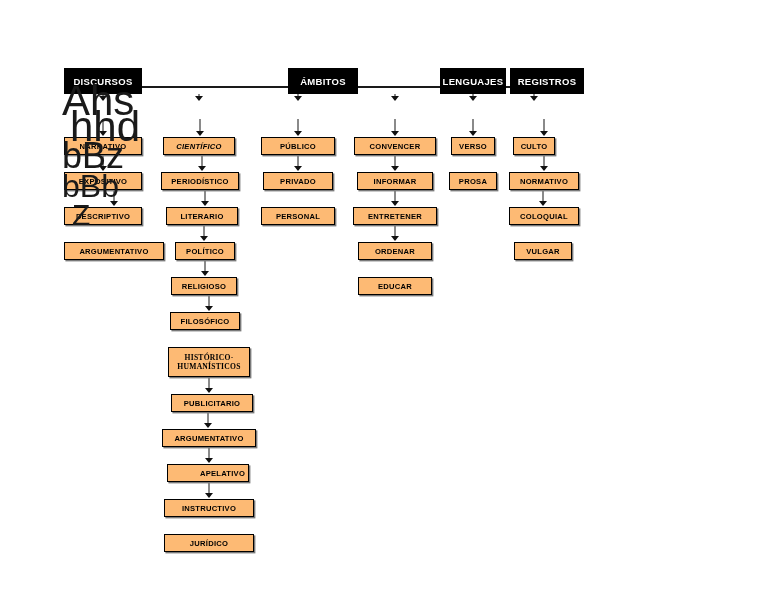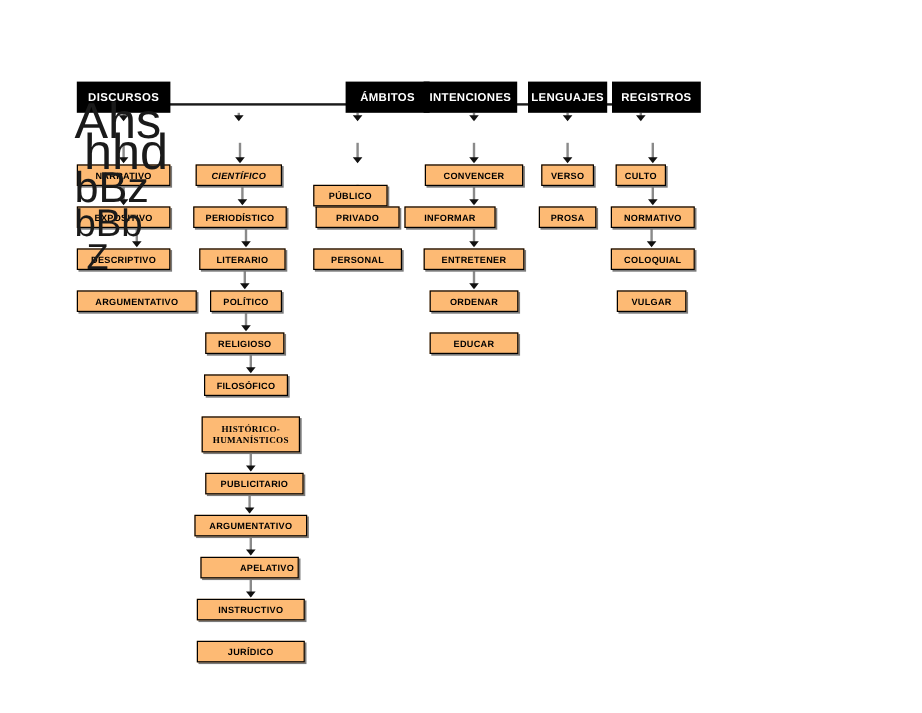--- a/index.html
+++ b/index.html
@@ -135,30 +135,29 @@
     <div class="arrow" style="left: 208.2px; top: 376px; height: 16px;"></div>
     <div class="node" style="left: 162px; width: 94px; top: 393px; height: 18px; white-space: nowrap;">ARGUMENTATIVO</div>
     <div class="arrow" style="left: 207.2px; top: 411px; height: 16px;"></div>
     <div class="node" style="left: 167px; width: 82px; top: 428px; height: 18px; white-space: nowrap; padding-left: 29px;">APELATIVO</div>
     <div class="arrow" style="left: 208.2px; top: 446px; height: 16px;"></div>
     <div class="node" style="left: 164px; width: 90px; top: 463px; height: 18px; white-space: nowrap;">INSTRUCTIVO</div>
     <div class="arrow" style="left: 208.2px; top: 481px; height: 16px;"></div>
     <div class="node" style="left: 164px; width: 90px; top: 498px; height: 18px; white-space: nowrap;">JURÍDICO</div>
     <div class="hdr" style="left: 258px; width: 70px; top: 68px; margin-left: 30px;">ÁMBITOS</div>
     <div class="arrow" style="left: 297.2px; top: 94px; height: 6px;"></div>
-    <div class="node" style="left: 261px; width: 62px; top: 118px; height: 18px; white-space: nowrap;">PÚBLICO</div>
+    <div class="node" style="left: 261px; width: 74px; top: 101px; height: 18px; white-space: nowrap;">PÚBLICO</div>
     <div class="arrow" style="left: 297.2px; top: 119px; height: 16px;"></div>
     <div class="node" style="left: 263px; width: 70px; top: 136px; height: 18px; white-space: nowrap;">PRIVADO</div>
     <div class="arrow" style="left: 297.2px; top: 154px; height: 16px;"></div>
     <div class="node" style="left: 261px; width: 74px; top: 171px; height: 18px; white-space: nowrap;">PERSONAL</div>
-    <div class="hdr" style="left: 353px; width: 78px; top: 68px;">INTENCIONES</div>
     <div class="arrow" style="left: 394.2px; top: 94px; height: 6px;"></div>
     <div class="node" style="left: 354px; width: 82px; top: 101px; height: 18px; white-space: nowrap;">CONVENCER</div>
     <div class="arrow" style="left: 394.2px; top: 119px; height: 16px;"></div>
-    <div class="node" style="left: 337px; width: 76px; top: 136px; height: 18px; white-space: nowrap;">INFORMAR</div>
+    <div class="node" style="left: 357px; width: 76px; top: 136px; height: 18px; white-space: nowrap;">INFORMAR</div>
     <div class="arrow" style="left: 394.2px; top: 154px; height: 16px;"></div>
     <div class="node" style="left: 353px; width: 84px; top: 171px; height: 18px; white-space: nowrap;">ENTRETENER</div>
     <div class="arrow" style="left: 394.2px; top: 189px; height: 16px;"></div>
     <div class="node" style="left: 358px; width: 74px; top: 206px; height: 18px; white-space: nowrap;">ORDENAR</div>
     <div class="arrow" style="left: 394.2px; top: 224px; height: 16px;"></div>
     <div class="node" style="left: 358px; width: 74px; top: 241px; height: 18px; white-space: nowrap;">EDUCAR</div>
     <div class="hdr" style="left: 440px; width: 66px; top: 68px;">LENGUAJES</div>
     <div class="arrow" style="left: 472.2px; top: 94px; height: 6px;"></div>
     <div class="node" style="left: 451px; width: 44px; top: 101px; height: 18px; white-space: nowrap;">VERSO</div>
     <div class="arrow" style="left: 472.2px; top: 119px; height: 16px;"></div>

